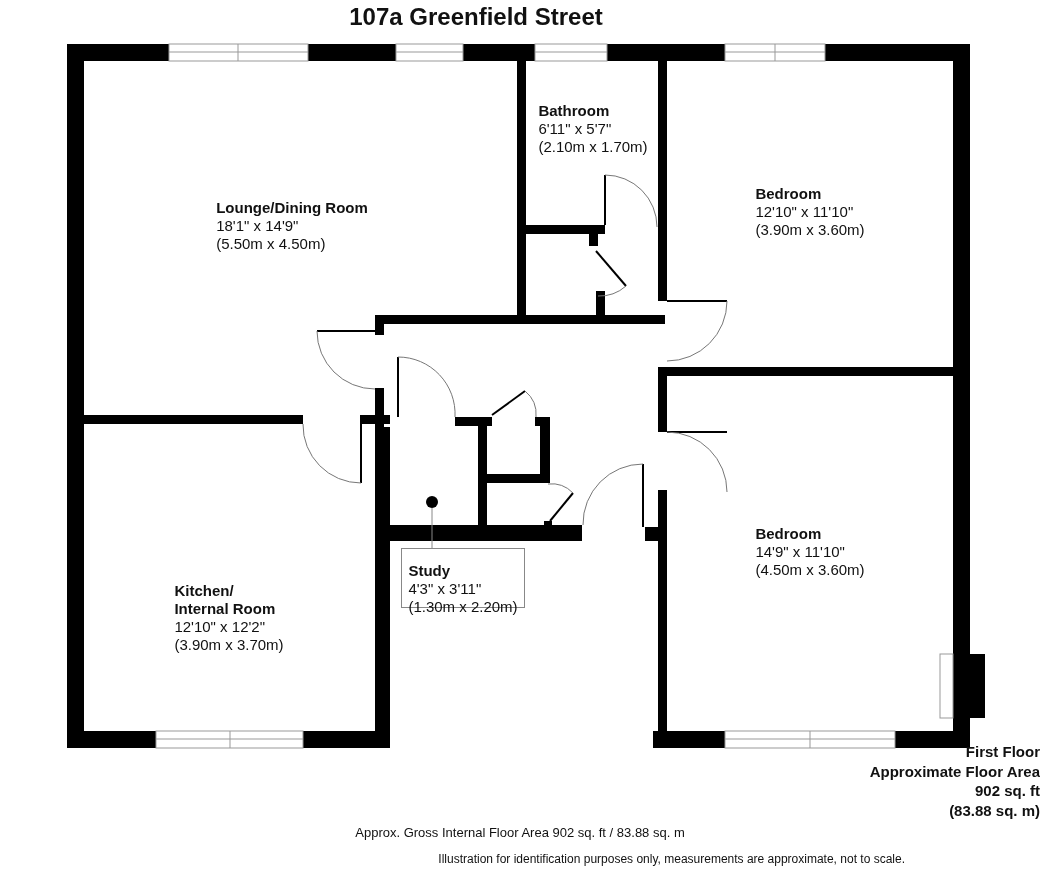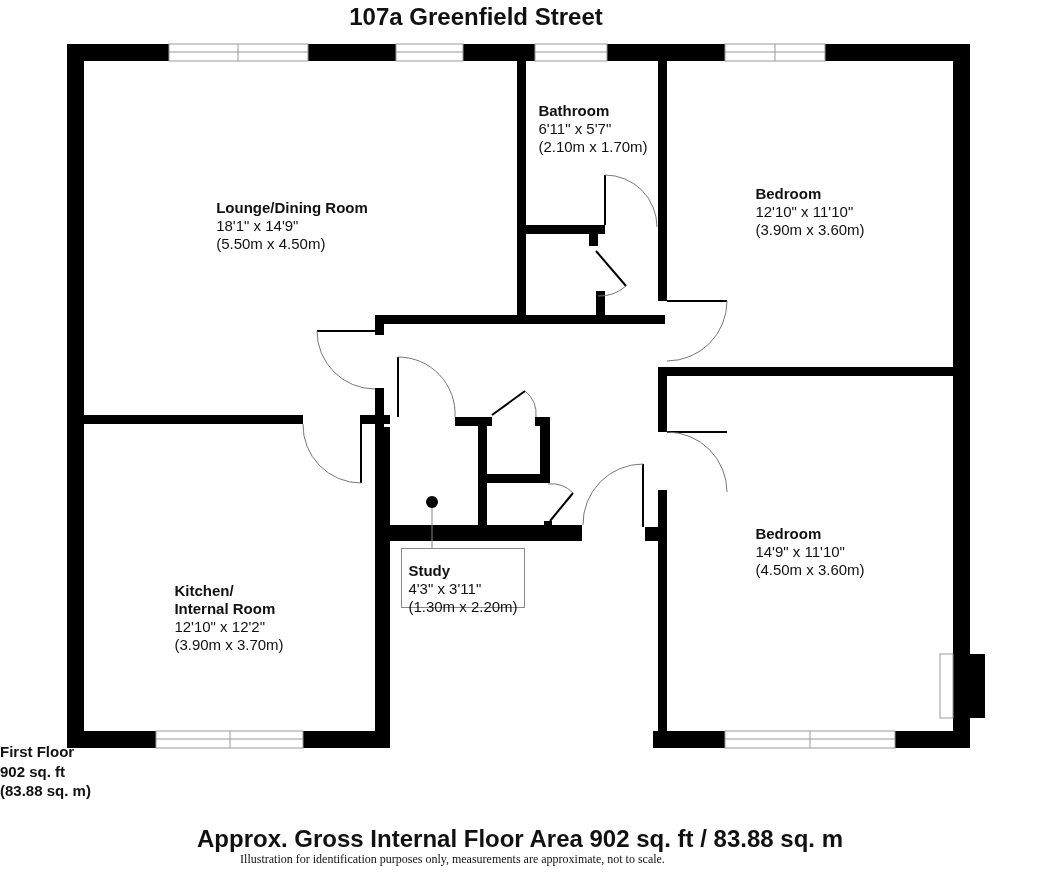--- a/index.html
+++ b/index.html
@@ -2,23 +2,23 @@
 <html><head>
 <meta charset="utf-8">
 <style>
   html, body { margin: 0; padding: 0; background: #ffffff; }
   body { width: 1040px; height: 877px; position: relative; overflow: hidden; font-family: "Liberation Sans", sans-serif; color: #111; }
   .title { position: absolute; left: 0; top: 3px; width: 952px; text-align: center; font-size: 24px; font-weight: bold; }
   svg.plan { position: absolute; left: 0; top: 0; }
   .label { position: absolute; text-align: left; font-size: 15px; line-height: 18px; white-space: nowrap; transform: translateX(-50%); }
   .label .name { font-weight: bold; }
   .study-box { position: absolute; left: 401px; top: 548px; width: 124px; height: 60px; border: 1px solid #888; box-sizing: border-box; }
-  .floor-info { position: absolute; left: 0; top: 742px; width: 1040px; text-align: left; font-size: 15px; font-weight: bold; line-height: 19.5px; }
-  .gross { position: absolute; left: 0; top: 825px; width: 1040px; text-align: center; font-size: 24px; font-weight: bold; }
-  .disclaimer { position: absolute; left: 0; top: 852px; width: 905px; text-align: center; font-size: 12px; font-family: Liberation Serif, serif; }
+  .floor-info { position: absolute; left: 0; top: 742px; width: 1040px; text-align: right; font-size: 15px; font-weight: bold; line-height: 19.5px; }
+  .gross { position: absolute; left: 0; top: 825px; width: 1040px; text-align: center; font-size: 13px; font-weight: normal; }
+  .disclaimer { position: absolute; left: 0; top: 852px; width: 905px; text-align: right; font-size: 12px; }
 </style>
 </head>
 <body>
 
 <div class="title">107a Greenfield Street</div>
 
 <svg class="plan" width="1040" height="877" viewBox="0 0 1040 877">
   <g fill="#000">
 
     <rect x="67" y="44" width="102" height="17"></rect>
@@ -152,18 +152,19 @@
 </div>
 
 <div class="label" style="left:810px; top:525px;">
   <div class="name">Bedroom</div>
   <div>14'9" x 11'10"</div>
   <div>(4.50m x 3.60m)</div>
 </div>
 
 <div class="floor-info">
   <div>First Floor</div>
+  <div>Approximate Floor Area</div>
   <div>902 sq. ft</div>
   <div>(83.88 sq. m)</div>
 </div>
 
 <div class="gross">Approx. Gross Internal Floor Area 902 sq. ft / 83.88 sq. m</div>
 <div class="disclaimer">Illustration for identification purposes only, measurements are approximate, not to scale.</div>
 
 </body></html>

